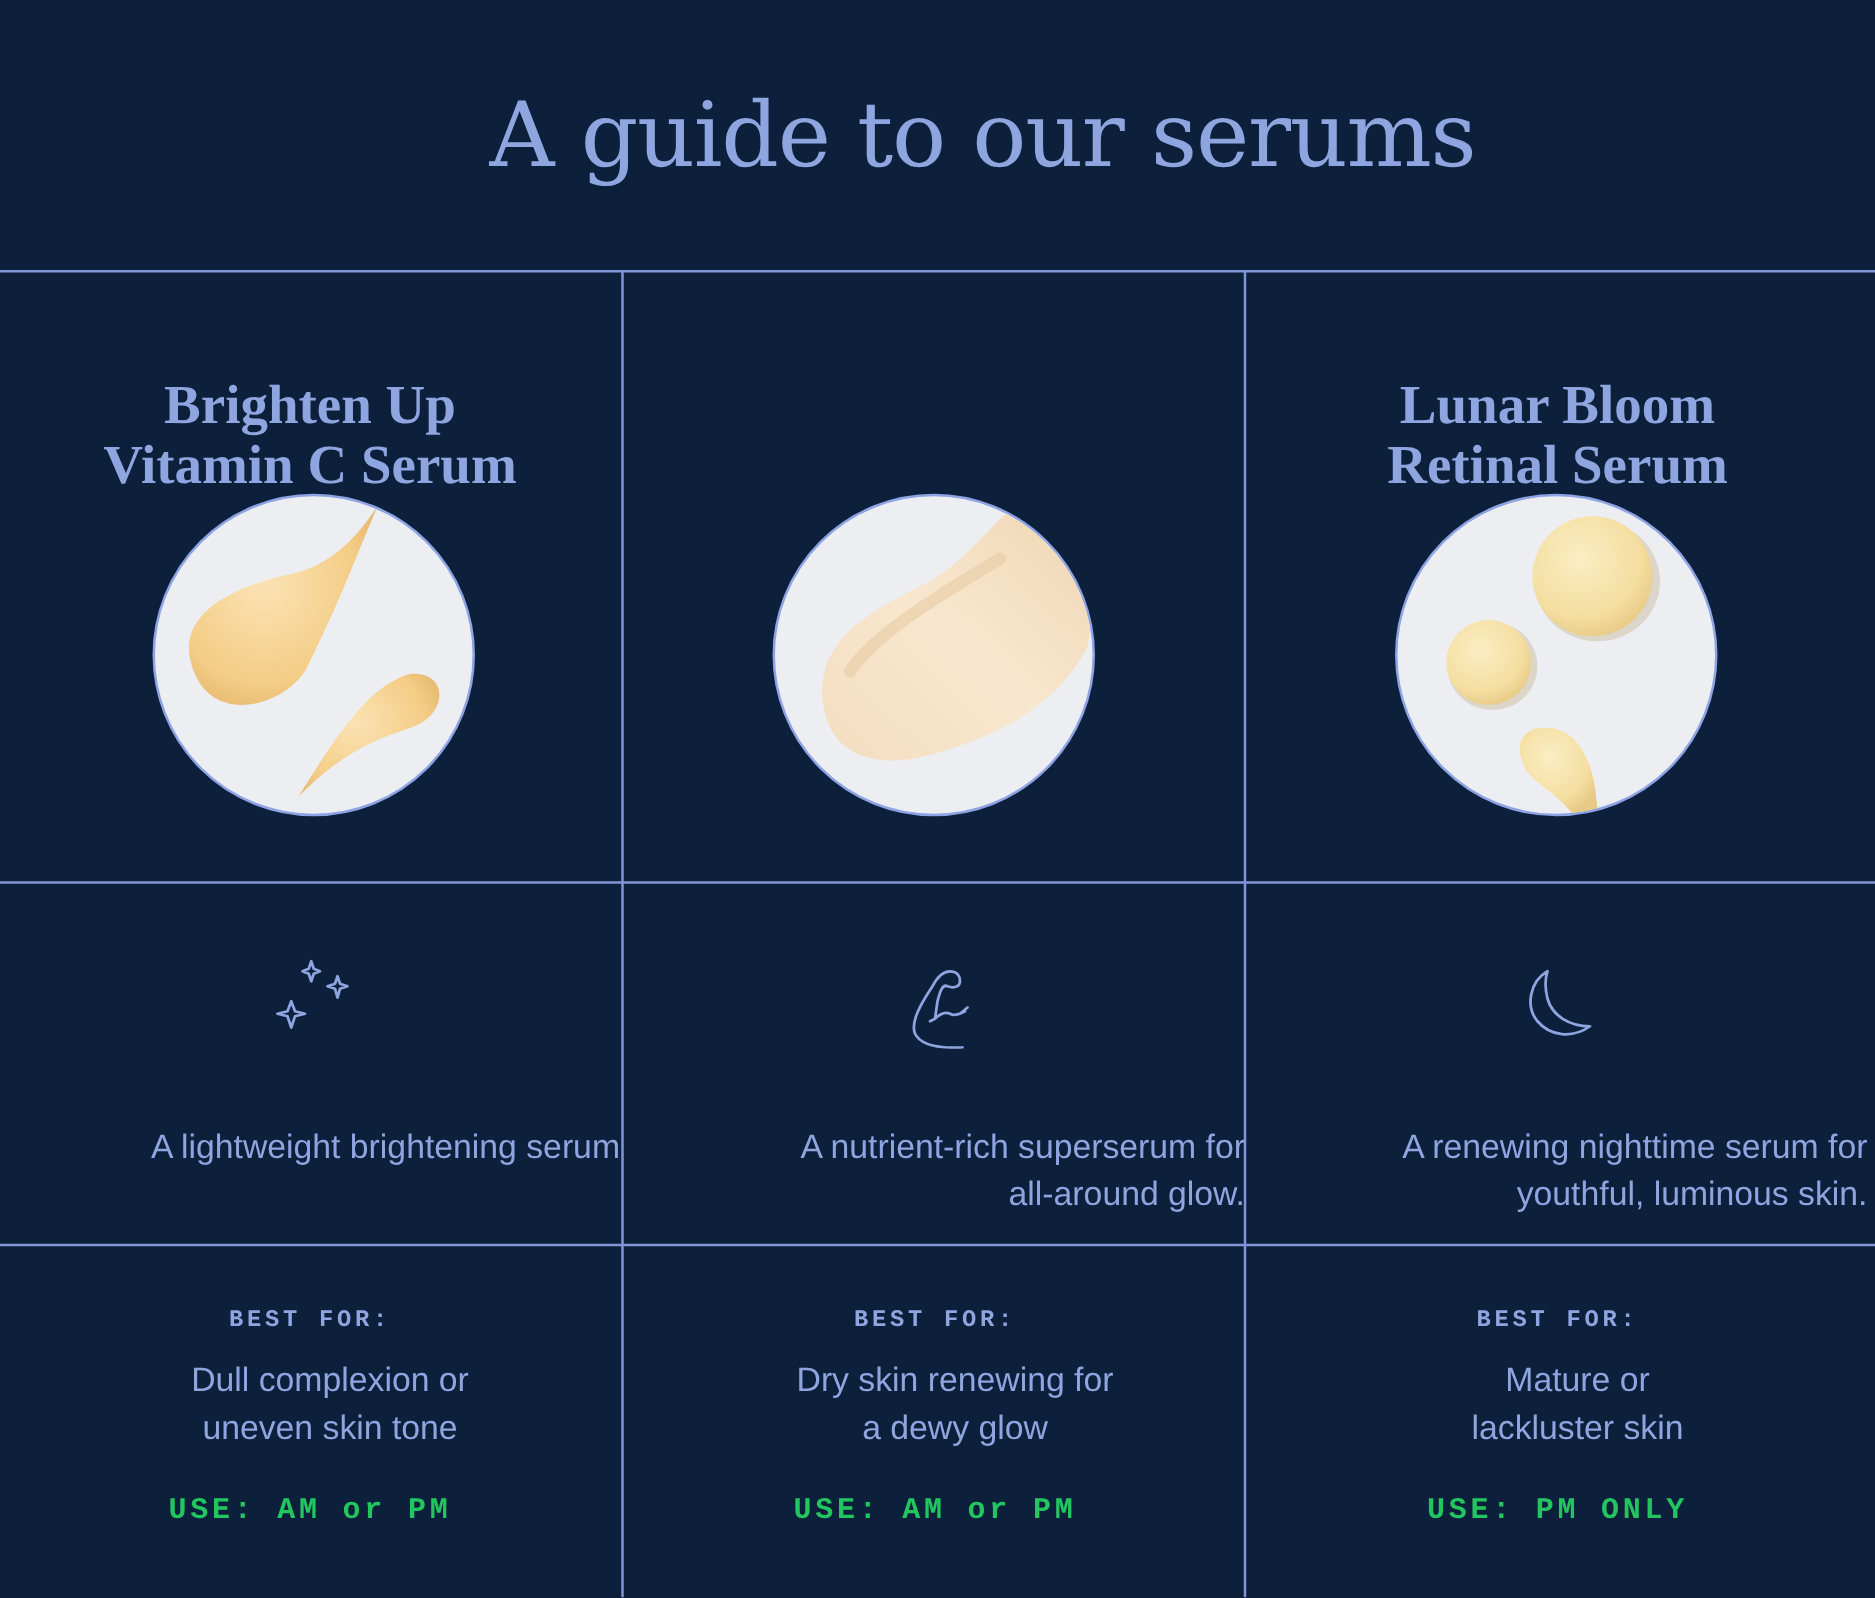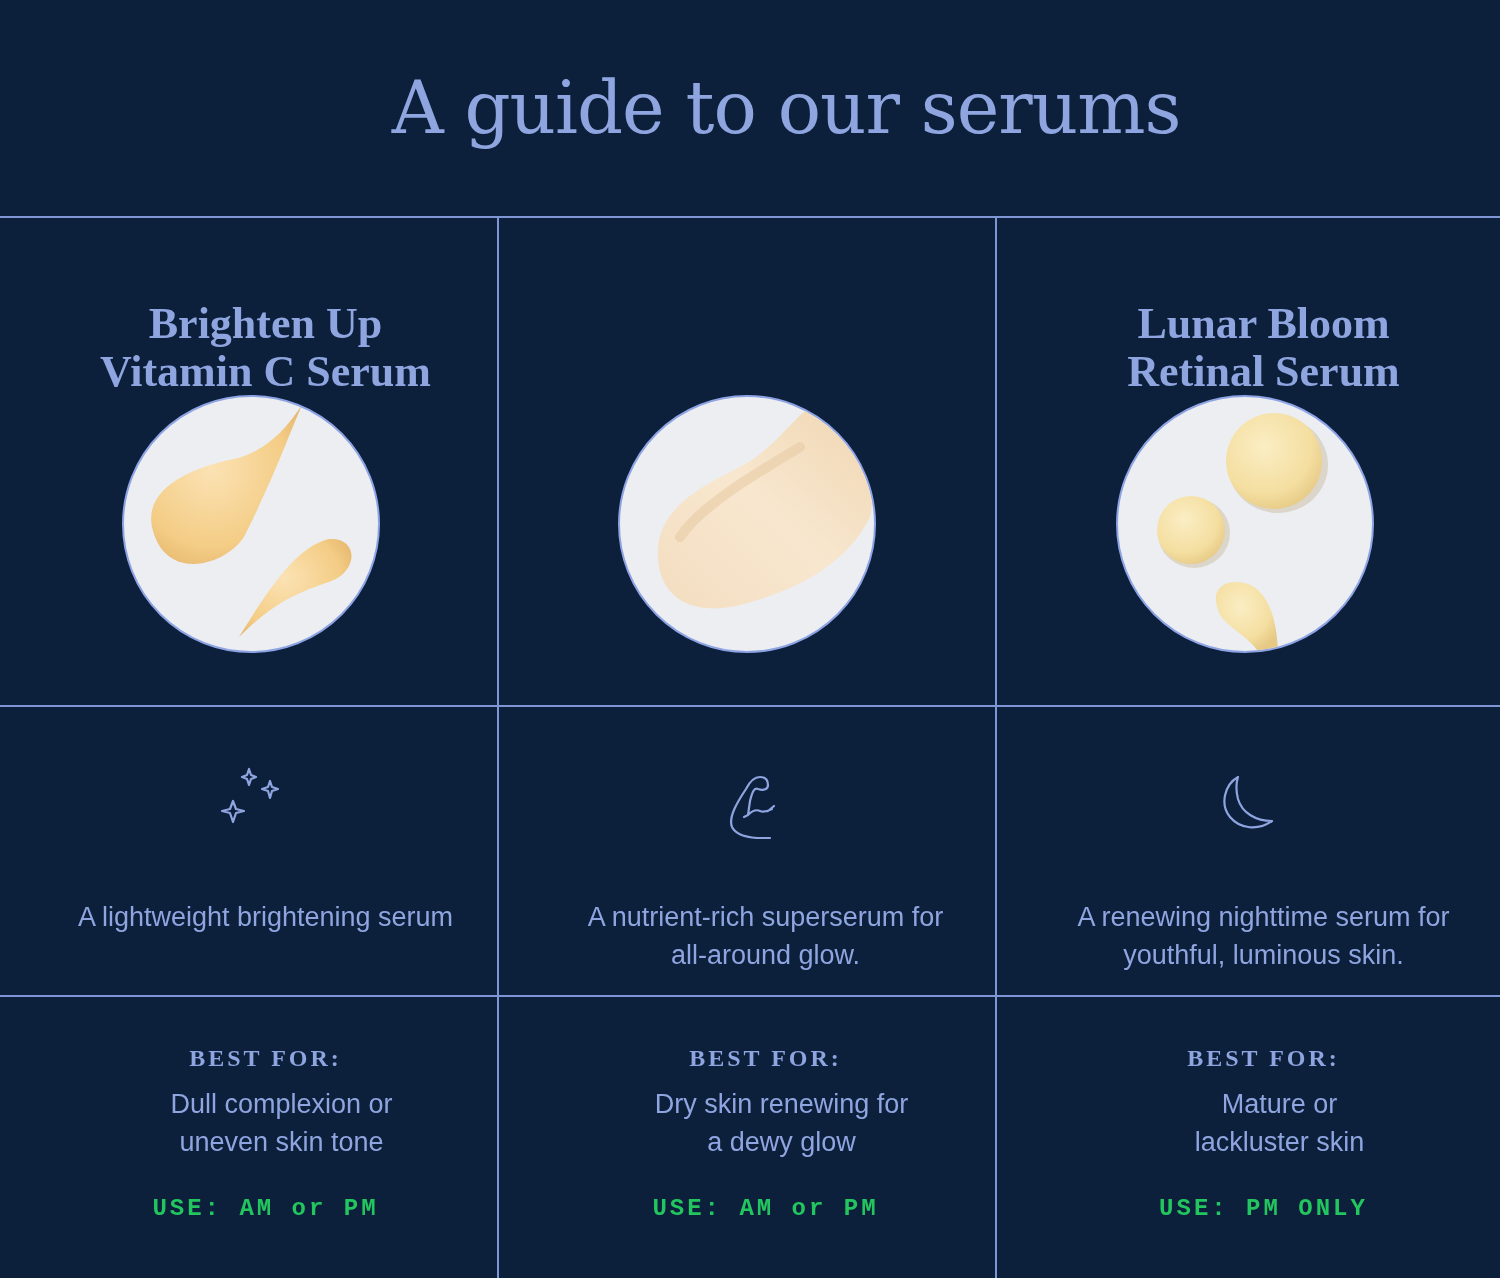--- a/index.html
+++ b/index.html
@@ -11,21 +11,21 @@
   }
   .title {
     position: absolute; left: 0; top: 60px; width: 1500px;
     text-align: center;
     font-family: "DejaVu Serif", "Liberation Serif", serif;
     font-size: 72px; font-weight: normal; letter-spacing: -1px;
     color: #8fa5e0; margin: 0; line-height: 96px; padding-left: 36px;
   }
   .hline { position: absolute; left: 0; width: 1500px; height: 2px; background: #7f95d6; }
   .vline { position: absolute; top: 217px; width: 2px; height: 1061px; background: #7f95d6; }
-  .col { position: absolute; top: 219px; width: 496px; height: 1059px; padding-left: 35px; }
+  .col { position: absolute; top: 219px; width: 496px; height: 1059px; }
   .col-0 { left: 0; } .col-1 { left: 500px; } .col-2 { left: 998px; }
 
   .name {
     position: absolute; left: 0; top: 44px; width: 100%;
     text-align: center;
     font-family: "Liberation Serif", "DejaVu Serif", serif;
     font-size: 44px; line-height: 48px; color: #8fa5e0;
   }
   .name span { display: block; }
 
@@ -39,27 +39,27 @@
 
   .icon { position: absolute; left: 208px; top: 540px; width: 80px; height: 80px; }
   .icon svg { width: 80px; height: 80px; }
 
   .desc {
     position: absolute; left: 0; top: 652px; width: 100%;
     text-align: center;
     font-family: "Liberation Sans", "DejaVu Sans", sans-serif;
     font-size: 27px; line-height: 38px; color: #8fa5e0;
   }
-  .desc span { display: block; }
+  .desc span { display: block; text-align: right; }
 
   .best-label {
     position: absolute; left: 0; top: 826px; width: 100%;
     text-align: center;
-    font-family: Liberation Serif, serif;
-    font-weight: bold; font-size: 24px; letter-spacing: 3px; color: #8fa5e0;
+    font-family: Liberation Mono, monospace;
+    font-weight: bold; font-size: 19px; letter-spacing: 3px; color: #8fa5e0;
   }
   .best-value {
     position: absolute; left: 16px; top: 866px; width: 100%;
     text-align: center;
     font-family: "Liberation Sans", "DejaVu Sans", sans-serif;
     font-size: 27px; line-height: 38px; color: #8fa5e0;
   }
   .best-value span { display: block; }
   .use {
     position: absolute; left: 0; top: 976px; width: 100%;

